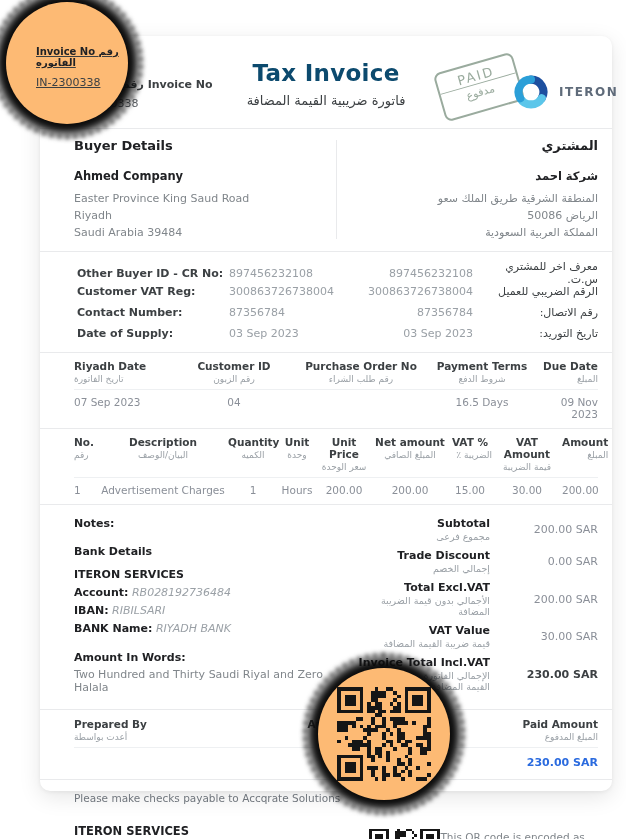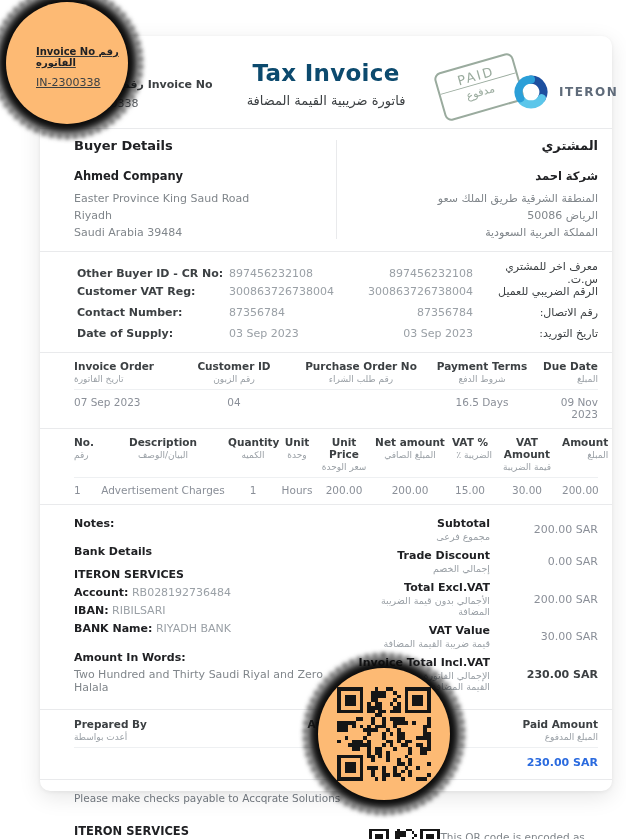--- a/index.html
+++ b/index.html
@@ -64,21 +64,21 @@
   .items-vals { padding:6px 0 8px; }
 
   
   .mid { display:flex; padding-top:12px; padding-bottom:10px; min-height:156px; }
   .mid-left { flex:1.15; }
   .mid-right { flex:1; }
   .m-bold { font-size:11px; font-weight:bold; color:#202124; }
   .m-gray { font-size:11px; color:#80868b; }
   .kv { font-size:11px; margin-top:5px; }
   .kv b { color:#202124; }
-  .kv span { color:#9aa0a6; }
+  .kv span { color:#9aa0a6;font-style:italic; }
   .tot-row { display:grid; grid-template-columns:1fr 108px; align-items:center; margin-bottom:7px; }
   .tot-lab { text-align:right; }
   .tot-en { font-size:11px; font-weight:bold; color:#202124; }
   .tot-ar { font-size:9.5px; color:#9aa0a6; margin-top:1px; }
   .tot-val { font-size:11px; color:#8a8f98; text-align:right; }
   .tot-row.bold .tot-val { font-weight:bold; color:#3c4043; }
 
   
   .sig { padding-top:8px; }
   .sig-grid { display:grid; grid-template-columns:1fr 1fr 1fr; }
@@ -185,21 +185,21 @@
         <div class="v2">03 Sep 2023</div>
         <div class="lar rtl">تاريخ التوريد:</div>
       </div>
     </div>
 
     <div class="hr"></div>
 
     <div class="meta pad">
       <div class="grid5">
         <div class="c-l">
-            <div class="th-en">Invoice Order</div>
+            <div class="th-en">Riyadh Date</div>
             <div class="th-ar">تاريخ الفاتورة</div>
           </div>
         <div class="c-c">
             <div class="th-en">Customer ID</div>
             <div class="th-ar">رقم الزبون</div>
           </div>
         <div class="c-c">
             <div class="th-en">Purchase Order No</div>
             <div class="th-ar">رقم طلب الشراء</div>
           </div>

